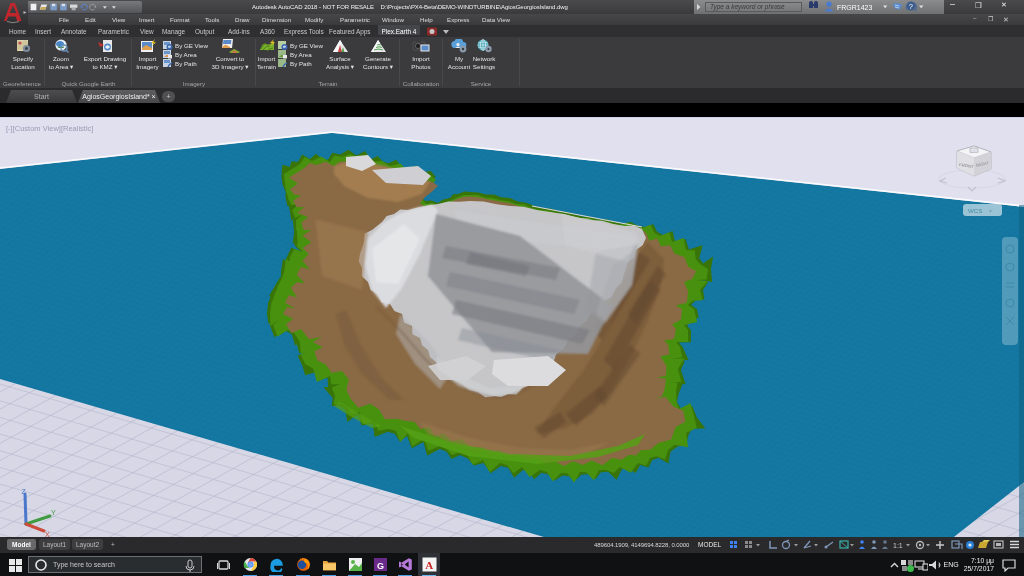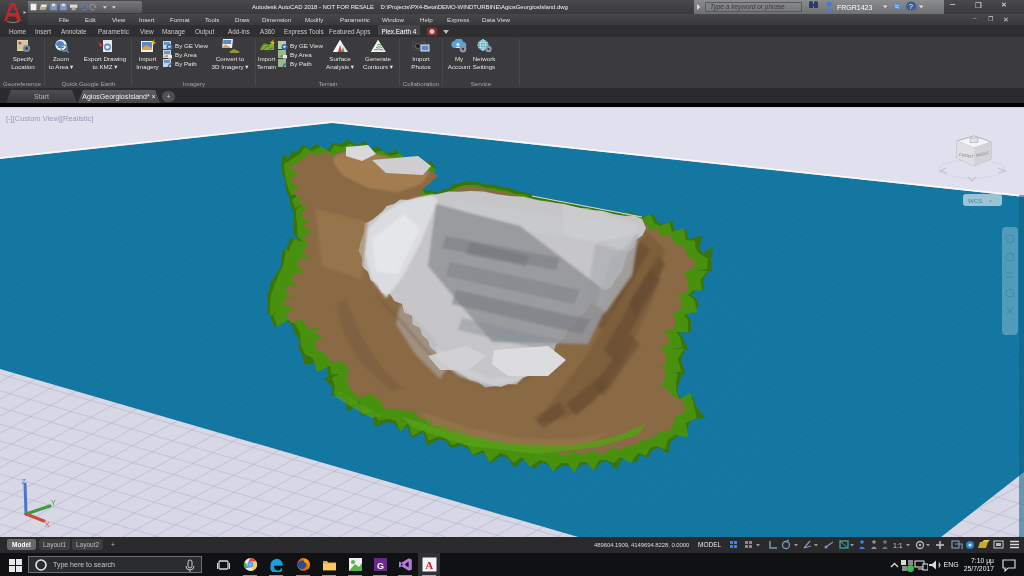--- a/index.html
+++ b/index.html
@@ -17,21 +17,21 @@
 #rtabs span{position:absolute;top:2.5px}
 #rtabs .active{background:#44464a;color:#fff;top:0;padding-top:2.5px;height:9.5px}
 #ribbon{position:absolute;left:0;top:37px;width:1024px;height:51px;background:#3b3b3d;color:#e0e0e0}
 .psep{position:absolute;top:2px;width:1px;height:47px;background:#2e2e30;border-right:1px solid #48484b}
 .plabel{position:absolute;bottom:1.5px;text-align:center;font-size:6.2px;color:#a6a6a6}
 .bigbtn{position:absolute;top:2px;text-align:center;font-size:6.2px;line-height:7.3px;color:#e4e4e4}
 .bigbtn .ic{margin:0 auto 1px auto}
 .smallbtn{position:absolute;font-size:6.2px;color:#e4e4e4;display:flex;align-items:center;gap:2px;white-space:nowrap}
 #ftabs{position:absolute;left:0;top:88px;width:1024px;height:15px;background:#2b2b2d}
 .ftab{position:absolute;top:2px;height:13px;font-size:7px;color:#b4b4b4;line-height:13px;text-align:center}
-#vp{position:absolute;left:0;top:107px;width:1024px;height:434px;background:#d7d7e6}
+#vp{position:absolute;left:0;top:117px;width:1024px;height:434px;background:#d7d7e6}
 #status{position:absolute;left:0;top:537px;width:1024px;height:16px;background:#2a2a2c}
 .ltab{position:absolute;top:2px;height:11px;font-size:6.5px;color:#bcbcbc;line-height:11px;text-align:center;background:#3e3e40;border-radius:2px 2px 3px 3px}
 #coords{position:absolute;left:594px;top:0;height:16px;line-height:16px;font-size:6.0px;color:#d8d8d8;letter-spacing:-0.1px}
 #model-btn{position:absolute;left:698px;top:0;height:16px;line-height:16px;font-size:6.5px;color:#e8e8e8}
 #taskbar{position:absolute;left:0;top:553px;width:1024px;height:23px;background:#0f1113}
 #tray{position:absolute;right:0;top:0;height:23px;display:flex;align-items:center;color:#eee}
 #tsearch{position:absolute;left:28px;top:3px;width:174px;height:17px;background:#2a2d30;border:1px solid #6e7072;display:flex;align-items:center;font-size:7px;color:#c8c8c8}
 .ticon{position:absolute;top:4px;width:15px;height:15px}
 .ul{position:absolute;top:21.5px;height:1.5px;background:#4ba0e8;width:14px}
 </style></head><body>

